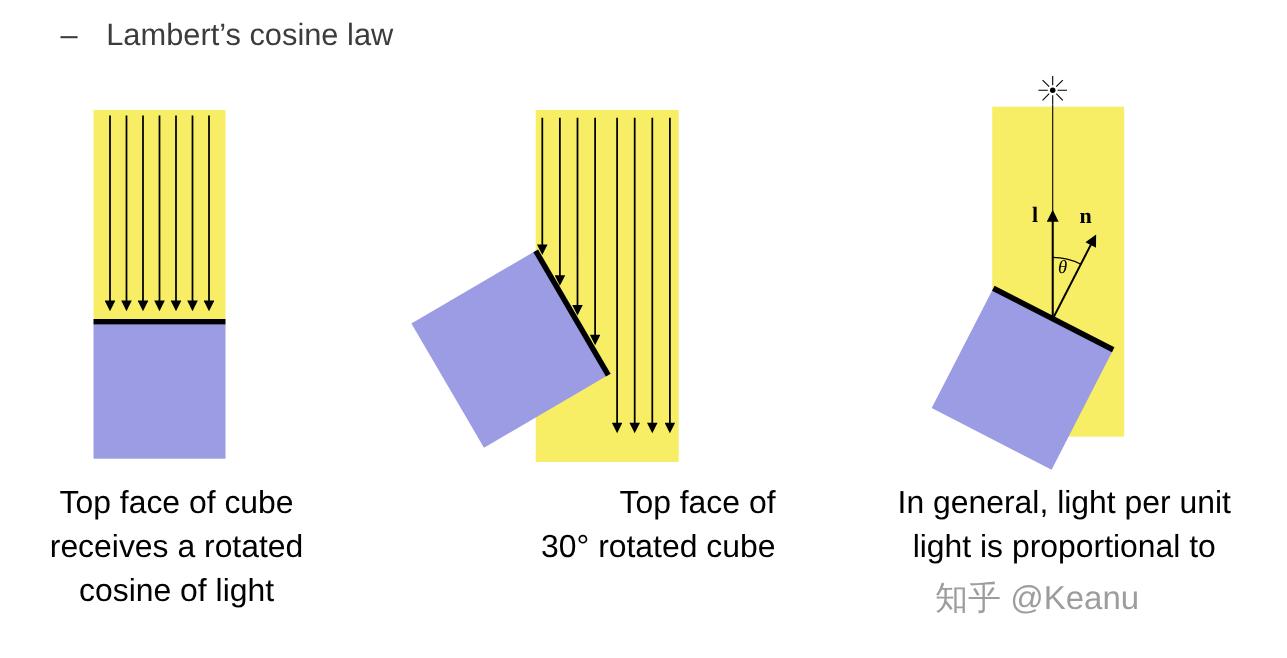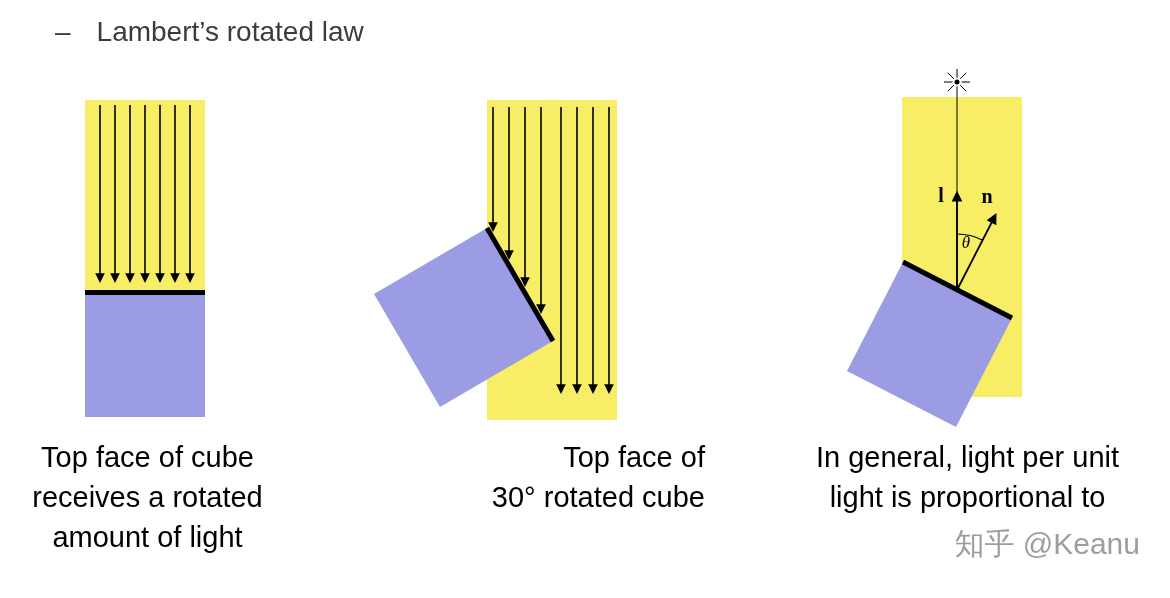--- a/index.html
+++ b/index.html
@@ -15,39 +15,39 @@
   .title-row .bullet { margin-right:26px; }
   .panel { position:absolute; }
   #panel1 { left:75px;  top:95px; }
   #panel2 { left:365px; top:95px; }
   #panel3 { left:840px; top:58px; }
   .caption {
     position:absolute; top:437px; text-align:center;
     font-size:29px; line-height:40px; color:#000000;
   }
   .caption span { display:block; }
-  #cap1 { left:15px;  width:265px; }
+  #cap1 { left:28px;  width:265px; }
   #cap2 { left:415px; width:290px;text-align:right; }
   #cap3 { left:800px; width:335px; }
   .watermark {
     position:absolute; left:850px; top:524px; width:290px;
-    text-align:right; font-size:30px; color:rgba(140,140,140,0.85);
+    text-align:left; font-size:30px; color:rgba(140,140,140,0.85);
     z-index:5;
   }
   svg line, svg path.arc { stroke:#000000; }
   .serif-label { font-family:"Liberation Serif", serif; }
 </style>
 </head>
 <body>
 
 <div class="slide">
 
   <div class="title-row">
     <span class="bullet">–</span>
-    <span>Lambert’s rotated law</span>
+    <span>Lambert’s cosine law</span>
   </div>
 
   <svg id="panel1" class="panel" width="145" height="335" viewBox="0 0 145 335">
     <defs>
       <marker id="ah1" viewBox="0 0 10 10" refX="7" refY="5" markerWidth="7" markerHeight="6" orient="auto">
         <path d="M0,0 L10,5 L0,10 Z" fill="#000"></path>
       </marker>
     </defs>
     <rect x="10" y="5" width="120" height="190" fill="#F7EE65"></rect>
     <rect x="10" y="200" width="120" height="122" fill="#9C9CE4"></rect>
@@ -109,21 +109,21 @@
       <line x1="112.5" y1="24" x2="104" y2="24"></line>
       <line x1="113.8" y1="27.2" x2="107.8" y2="33.2"></line>
       <line x1="117" y1="28.5" x2="117" y2="37"></line>
       <line x1="120.2" y1="27.2" x2="126.2" y2="33.2"></line>
     </g>
   </svg>
 
   <div id="cap1" class="caption">
     <span>Top face of cube</span>
     <span>receives a rotated</span>
-    <span>amount of light</span>
+    <span>cosine of light</span>
   </div>
   <div id="cap2" class="caption">
     <span>Top face of</span>
     <span>30° rotated cube</span>
   </div>
   <div id="cap3" class="caption">
     <span>In general, light per unit</span>
     <span>light is proportional to</span>
   </div>
 

